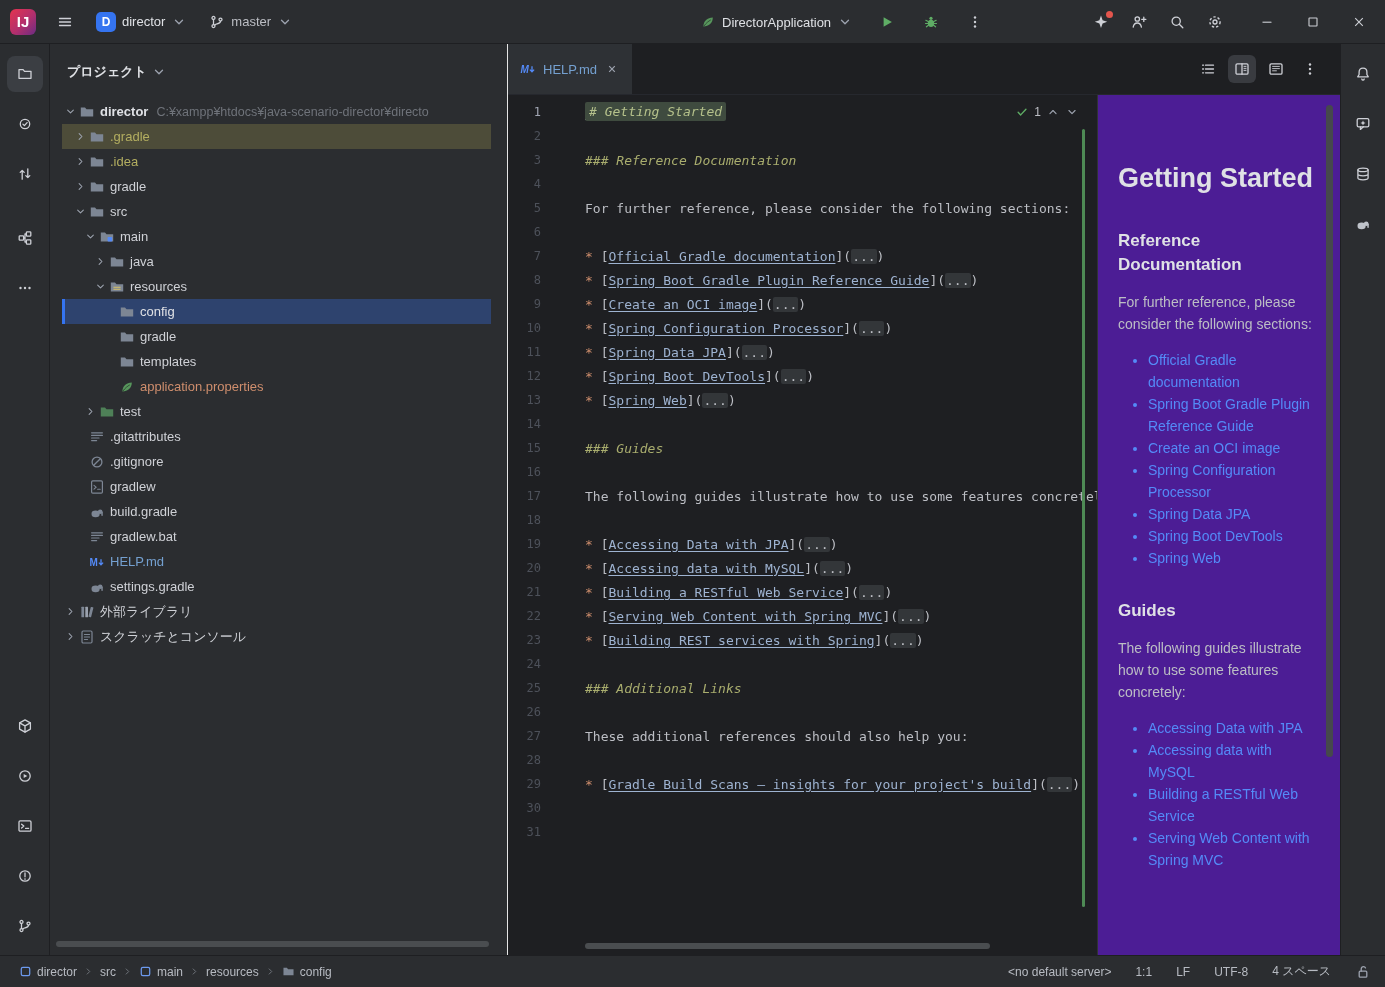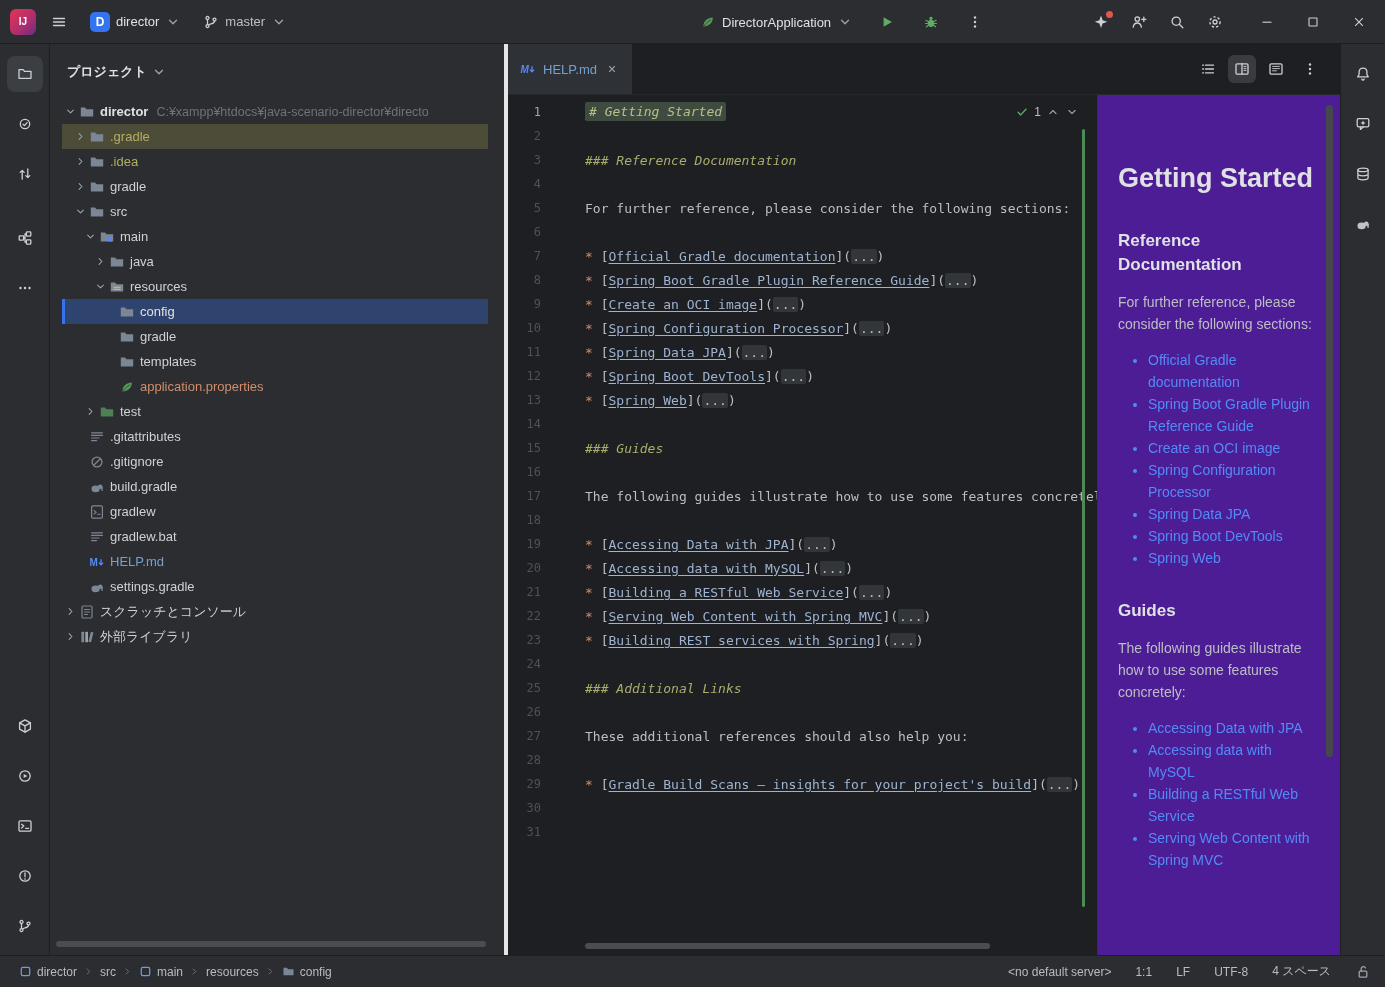--- a/index.html
+++ b/index.html
@@ -8,24 +8,24 @@
     background:#1e1f22; color:#bcbec4;
     font-family:"Liberation Sans","DejaVu Sans",sans-serif;
     font-size:13px;
   }
   .app { display:flex; flex-direction:column; width:1385px; height:987px; }
 
   
   .titlebar { flex:0 0 44px; background:#2b2d30; border-bottom:1px solid #1e1f22;
     display:flex; align-items:center; position:relative; padding-left:10px; }
   .tb-left { display:flex; align-items:center; gap:6px; }
-  .idea-logo { width:26px; height:26px; border-radius:6px; margin-right:0;
+  .idea-logo { width:26px; height:26px; border-radius:6px; margin-right:6px;
     background:linear-gradient(135deg,#e5334f 0%,#b22f6d 55%,#6b2c83 100%);
     display:flex; align-items:center; justify-content:center;
-    color:#fff; font-size:10px; font-weight:bold; }
+    color:#fff; font-size:15px; font-weight:bold; }
   .tb-btn,.tb-widget,.tb-iconbtn,.tb-winbtn,.tb-action,.nav-btn {
     background:transparent; border:none; cursor:default; color:#ced0d6;
     display:flex; align-items:center; justify-content:center; }
   .tb-btn { width:34px; height:34px; border-radius:6px; }
   .tb-widget { gap:6px; padding:0 8px; height:34px; border-radius:6px; font-size:13px; color:#dfe1e5; }
   .tb-label { white-space:nowrap; }
   .tb-label.dim { color:#bcbec4; }
   .proj-avatar { width:20px; height:20px; border-radius:5px; background:var(--accent,#3574f0);
     color:#fff; font-size:12px; font-weight:bold; display:flex; align-items:center; justify-content:center; }
   .tb-center { position:absolute; left:692px; top:0; height:44px; display:flex; align-items:center; gap:8px; }
@@ -42,21 +42,21 @@
   .navbar { width:50px; background:#2b2d30; display:flex; flex-direction:column; align-items:center;
     padding:12px 0 11px; flex:0 0 50px; }
   .navbar.left { border-right:1px solid #1e1f22; }
   .navbar.right { border-left:1px solid #1e1f22; width:45px; flex:0 0 45px; }
   .nav-btn { width:36px; height:36px; border-radius:8px; margin-bottom:14px; }
   .nav-btn.active { background:#3b3e43; }
   .nav-btn.mt { margin-top:14px; }
   .nav-spacer { flex:1; }
 
   
-  .project-panel { width:458px; flex:0 0 458px; background:#2b2d30; border-right:4px solid #e5e5e5;
+  .project-panel { width:458px; flex:0 0 458px; background:#2b2d30; border-right:1px solid #e5e5e5;
     position:relative; overflow:hidden; }
   .panel-header { height:55px; display:flex; align-items:center; gap:4px; padding-left:17px;
     font-weight:600; color:#dfe1e5; font-size:13px; }
   .tree { overflow:hidden; }
   .trow { height:25px; display:flex; align-items:center; margin:0 16px 0 12px; white-space:nowrap; }
   .trow.row-ignored { background:var(--ignored-row,#4d4c39); }
   .trow.row-selected { background:var(--selection-bg,#2e436e); box-shadow:inset 3px 0 0 var(--accent,#3574f0); }
   .trow.row-selected .tlabel { color:#dfe1e5; }
   .chev { width:17px; height:16px; flex:0 0 17px; display:flex; align-items:center; justify-content:center; }
   .chev svg { width:13px; height:13px; }
@@ -543,41 +543,41 @@
                 <circle cx="8" cy="8" r="4.9" stroke="#7d8694" stroke-width="1.3" fill="none"></circle>
                 <path d="M4.7 11.3l6.6-6.6" stroke="#7d8694" stroke-width="1.3"></path>
               </svg>
             </span>
             <span class="tlabel ">.gitignore</span>
           </div>
           <div class="trow " style="padding-left: 10px;">
             <span class="chev"></span>
             <span class="ticon">
               <svg width="16" height="16" viewBox="0 0 16 16" fill="none">
+                <rect x="2.6" y="1.9" width="10.8" height="12.2" rx="1.2" stroke="#7d8694" stroke-width="1.2" fill="none"></rect>
+                <path d="M5 6.3l2.1 1.9L5 10.1M8.6 10.3h2.6" stroke="#7d8694" stroke-width="1.1" fill="none" stroke-linecap="round"></path>
+              </svg>
+            </span>
+            <span class="tlabel ">gradlew</span>
+          </div>
+          <div class="trow " style="padding-left: 10px;">
+            <span class="chev"></span>
+            <span class="ticon">
+              <svg width="16" height="16" viewBox="0 0 16 16" fill="none">
                 <ellipse cx="6.6" cy="9.9" rx="4.1" ry="3.3" fill="#7d8694"></ellipse>
                 <circle cx="11.2" cy="7.7" r="2.3" fill="#7d8694"></circle>
                 <rect x="12.3" y="7.6" width="1.5" height="4.4" rx="0.75" fill="#7d8694"></rect>
               </svg>
             </span>
             <span class="tlabel ">build.gradle</span>
           </div>
           <div class="trow " style="padding-left: 10px;">
             <span class="chev"></span>
             <span class="ticon">
               <svg width="16" height="16" viewBox="0 0 16 16" fill="none">
-                <rect x="2.6" y="1.9" width="10.8" height="12.2" rx="1.2" stroke="#7d8694" stroke-width="1.2" fill="none"></rect>
-                <path d="M5 6.3l2.1 1.9L5 10.1M8.6 10.3h2.6" stroke="#7d8694" stroke-width="1.1" fill="none" stroke-linecap="round"></path>
-              </svg>
-            </span>
-            <span class="tlabel ">gradlew</span>
-          </div>
-          <div class="trow " style="padding-left: 10px;">
-            <span class="chev"></span>
-            <span class="ticon">
-              <svg width="16" height="16" viewBox="0 0 16 16" fill="none">
                 <path d="M2.6 3.8h10.8M2.6 6.4h10.8M2.6 9h7.4M2.6 11.6h5" stroke="#7d8694" stroke-width="1.2" stroke-linecap="round"></path>
               </svg>
             </span>
             <span class="tlabel ">gradlew.bat</span>
           </div>
           <div class="trow " style="padding-left: 10px;">
             <span class="chev"></span>
             <span class="ticon">
               <svg width="16" height="16" viewBox="0 0 16 16" fill="none">
                 <text x="0.5" y="11.5" font-family="Liberation Sans, sans-serif" font-size="10" font-weight="bold" fill="#548af7">M</text>
@@ -598,40 +598,40 @@
             <span class="tlabel ">settings.gradle</span>
           </div>
           <div class="trow " style="padding-left: 0px;">
             <span class="chev">
               <svg width="16" height="16" viewBox="0 0 16 16" fill="none">
                 <path d="M6.3 4.5L9.8 8l-3.5 3.5" stroke="#9da3af" stroke-width="1.3" fill="none" stroke-linecap="round" stroke-linejoin="round"></path>
               </svg>
             </span>
             <span class="ticon">
               <svg width="16" height="16" viewBox="0 0 16 16" fill="none">
-                <rect x="3" y="2" width="10" height="12" rx="1.2" stroke="#7d8694" stroke-width="1.2" fill="none"></rect>
-                <path d="M5.4 5.4h5.2M5.4 7.9h5.2M5.4 10.4h3.2" stroke="#7d8694" stroke-width="1.05" stroke-linecap="round"></path>
-              </svg>
-            </span>
-            <span class="tlabel ">スクラッチとコンソール</span>
-          </div>
-          <div class="trow " style="padding-left: 0px;">
-            <span class="chev">
-              <svg width="16" height="16" viewBox="0 0 16 16" fill="none">
-                <path d="M6.3 4.5L9.8 8l-3.5 3.5" stroke="#9da3af" stroke-width="1.3" fill="none" stroke-linecap="round" stroke-linejoin="round"></path>
-              </svg>
-            </span>
-            <span class="ticon">
-              <svg width="16" height="16" viewBox="0 0 16 16" fill="none">
                 <rect x="2.4" y="2.8" width="2.7" height="10.4" rx="0.5" fill="#7d8694"></rect>
                 <rect x="6.3" y="2.8" width="2.7" height="10.4" rx="0.5" fill="#9aa1ad"></rect>
                 <rect x="10.6" y="3" width="2.7" height="10.2" rx="0.5" transform="rotate(14 11.9 8)" fill="#7d8694"></rect>
               </svg>
             </span>
             <span class="tlabel ">外部ライブラリ</span>
+          </div>
+          <div class="trow " style="padding-left: 0px;">
+            <span class="chev">
+              <svg width="16" height="16" viewBox="0 0 16 16" fill="none">
+                <path d="M6.3 4.5L9.8 8l-3.5 3.5" stroke="#9da3af" stroke-width="1.3" fill="none" stroke-linecap="round" stroke-linejoin="round"></path>
+              </svg>
+            </span>
+            <span class="ticon">
+              <svg width="16" height="16" viewBox="0 0 16 16" fill="none">
+                <rect x="3" y="2" width="10" height="12" rx="1.2" stroke="#7d8694" stroke-width="1.2" fill="none"></rect>
+                <path d="M5.4 5.4h5.2M5.4 7.9h5.2M5.4 10.4h3.2" stroke="#7d8694" stroke-width="1.05" stroke-linecap="round"></path>
+              </svg>
+            </span>
+            <span class="tlabel ">スクラッチとコンソール</span>
           </div>
         </div>
       <div class="hscrollbar"></div>
     </aside>
 
     <section class="editor-wrap">
       <div class="tabbar">
         <div class="tab">
           <i data-icon="markdown-icon">
               <svg width="16" height="16" viewBox="0 0 16 16" fill="none">

